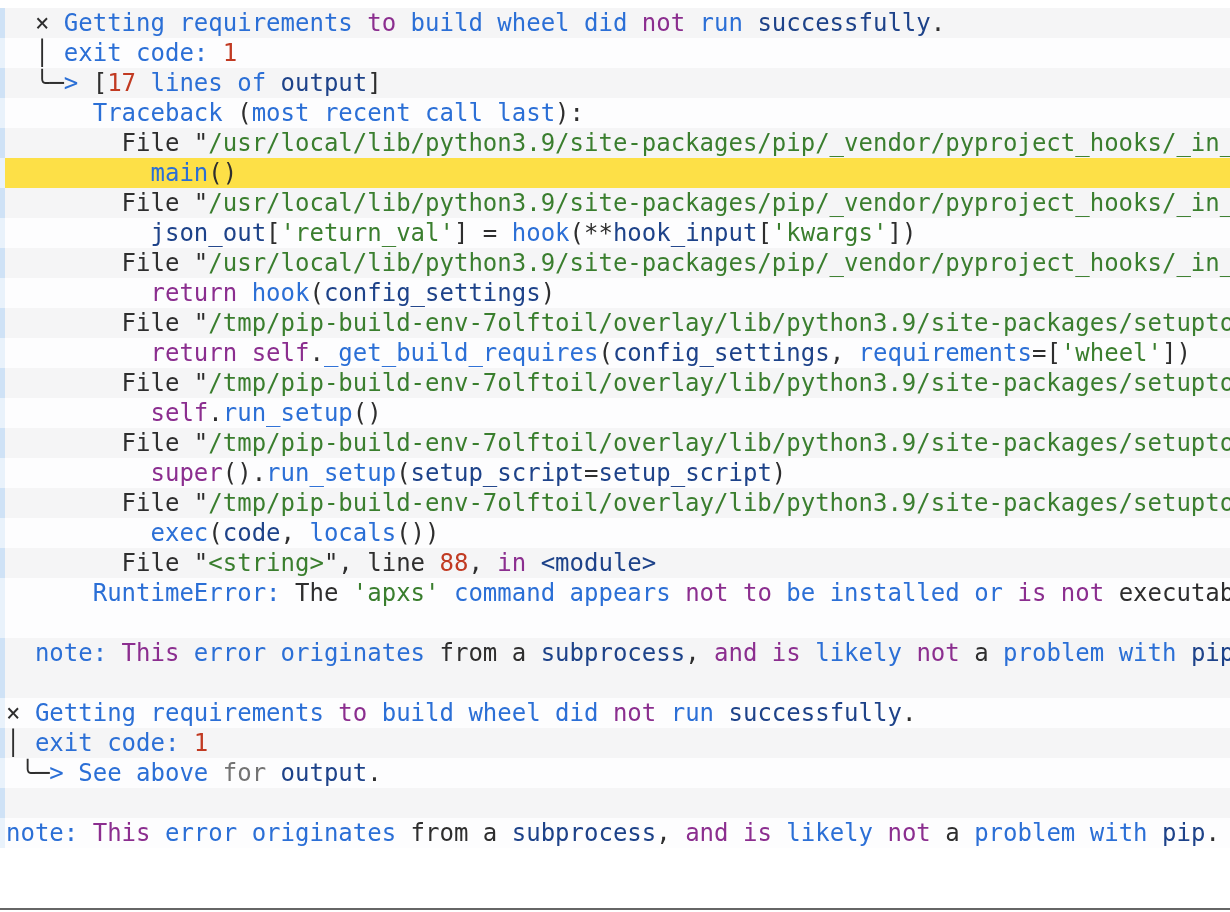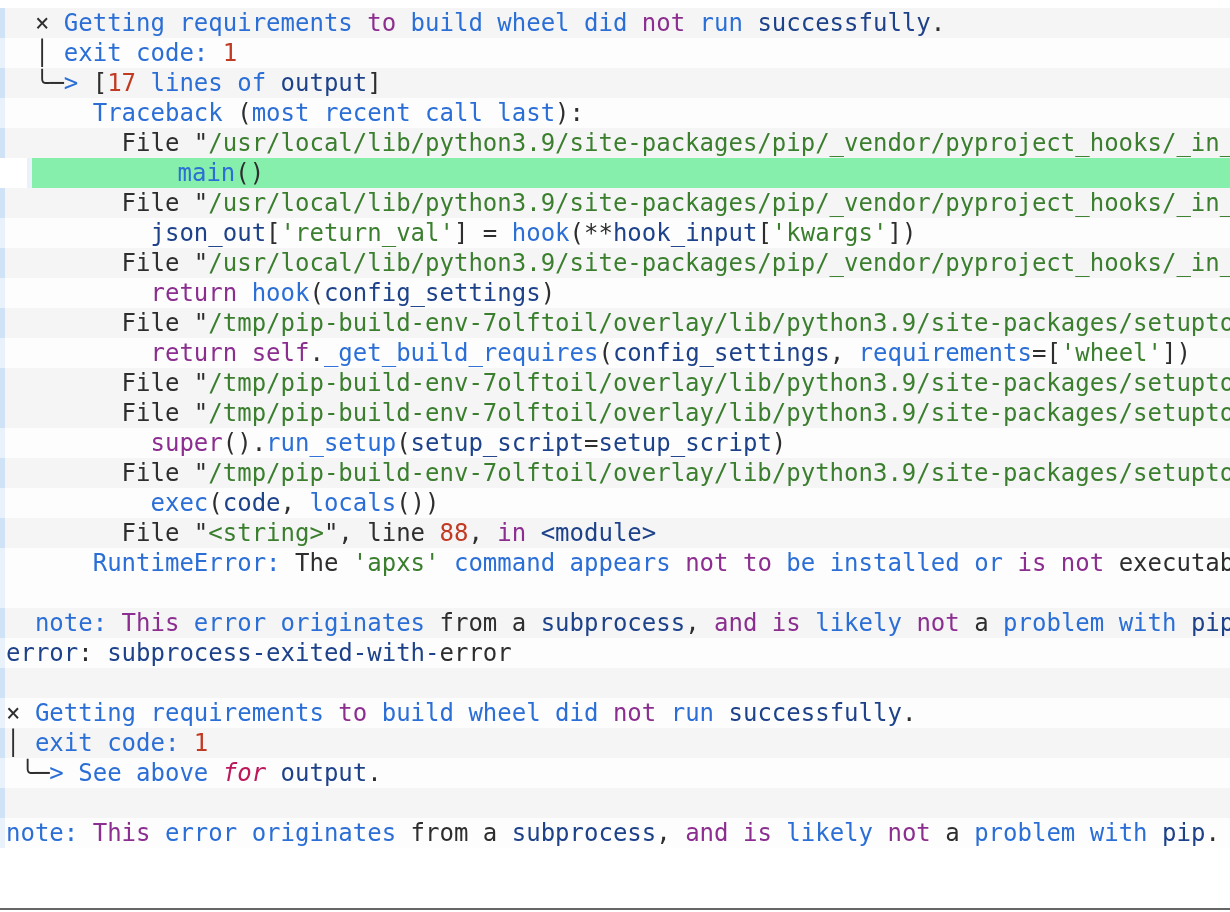--- a/index.html
+++ b/index.html
@@ -36,37 +36,37 @@
 </style>
 </head>
 <body>
 
 <div id="terminal">
     <div class="row" style="background: rgb(245, 245, 246);"><div class="gutter" style="background: rgb(207, 226, 246);"></div><span style="color: rgb(46, 46, 46);">  × </span><span style="color: rgb(43, 111, 214);">Getting requirements </span><span style="color: rgb(139, 46, 143);">to </span><span style="color: rgb(43, 111, 214);">build wheel did </span><span style="color: rgb(139, 46, 143);">not </span><span style="color: rgb(43, 111, 214);">run </span><span style="color: rgb(29, 66, 137);">successfully</span><span style="color: rgb(46, 46, 46);">.</span></div>
     <div class="row" style="background: rgb(253, 253, 254);"><div class="gutter" style="background: rgb(233, 242, 251);"></div><span style="color: rgb(46, 46, 46);">  │ </span><span style="color: rgb(43, 111, 214);">exit code: </span><span style="color: rgb(193, 58, 34);">1</span></div>
     <div class="row" style="background: rgb(245, 245, 246);"><div class="gutter" style="background: rgb(207, 226, 246);"></div><span style="color: rgb(46, 46, 46);">  ╰─</span><span style="color: rgb(43, 111, 214);">&gt; </span><span style="color: rgb(46, 46, 46);">[</span><span style="color: rgb(193, 58, 34);">17 </span><span style="color: rgb(43, 111, 214);">lines of </span><span style="color: rgb(29, 66, 137);">output</span><span style="color: rgb(46, 46, 46);">]</span></div>
     <div class="row" style="background: rgb(253, 253, 254);"><div class="gutter" style="background: rgb(233, 242, 251);"></div><span style="color: rgb(46, 46, 46);">      </span><span style="color: rgb(43, 111, 214);">Traceback </span><span style="color: rgb(46, 46, 46);">(</span><span style="color: rgb(43, 111, 214);">most recent call last</span><span style="color: rgb(46, 46, 46);">):</span></div>
     <div class="row" style="background: rgb(245, 245, 246);"><div class="gutter" style="background: rgb(207, 226, 246);"></div><span style="color: rgb(46, 46, 46);">        File "</span><span style="color: rgb(58, 126, 46);">/usr/local/lib/python3.9/site-packages/pip/_vendor/pyproject_hooks/_in_</span></div>
-    <div class="row" style="background: #86efac; margin-left: 27px;"><div class="gutter" style="background: rgb(233, 242, 251);"></div><span style="color: rgb(46, 46, 46);">          </span><span style="color: rgb(43, 111, 214);">main</span><span style="color: rgb(46, 46, 46);">()</span></div>
+    <div class="row" style="background: #fde047;"><div class="gutter" style="background: rgb(233, 242, 251);"></div><span style="color: rgb(46, 46, 46);">          </span><span style="color: rgb(43, 111, 214);">main</span><span style="color: rgb(46, 46, 46);">()</span></div>
     <div class="row" style="background: rgb(245, 245, 246);"><div class="gutter" style="background: rgb(207, 226, 246);"></div><span style="color: rgb(46, 46, 46);">        File "</span><span style="color: rgb(58, 126, 46);">/usr/local/lib/python3.9/site-packages/pip/_vendor/pyproject_hooks/_in_</span></div>
     <div class="row" style="background: rgb(253, 253, 254);"><div class="gutter" style="background: rgb(233, 242, 251);"></div><span style="color: rgb(46, 46, 46);">          </span><span style="color: rgb(29, 66, 137);">json_out</span><span style="color: rgb(46, 46, 46);">[</span><span style="color: rgb(58, 126, 46);">'return_val'</span><span style="color: rgb(46, 46, 46);">] = </span><span style="color: rgb(43, 111, 214);">hook</span><span style="color: rgb(46, 46, 46);">(**</span><span style="color: rgb(29, 66, 137);">hook_input</span><span style="color: rgb(46, 46, 46);">[</span><span style="color: rgb(58, 126, 46);">'kwargs'</span><span style="color: rgb(46, 46, 46);">])</span></div>
     <div class="row" style="background: rgb(245, 245, 246);"><div class="gutter" style="background: rgb(207, 226, 246);"></div><span style="color: rgb(46, 46, 46);">        File "</span><span style="color: rgb(58, 126, 46);">/usr/local/lib/python3.9/site-packages/pip/_vendor/pyproject_hooks/_in_</span></div>
     <div class="row" style="background: rgb(253, 253, 254);"><div class="gutter" style="background: rgb(233, 242, 251);"></div><span style="color: rgb(46, 46, 46);">          </span><span style="color: rgb(139, 46, 143);">return </span><span style="color: rgb(43, 111, 214);">hook</span><span style="color: rgb(46, 46, 46);">(</span><span style="color: rgb(29, 66, 137);">config_settings</span><span style="color: rgb(46, 46, 46);">)</span></div>
     <div class="row" style="background: rgb(245, 245, 246);"><div class="gutter" style="background: rgb(207, 226, 246);"></div><span style="color: rgb(46, 46, 46);">        File "</span><span style="color: rgb(58, 126, 46);">/tmp/pip-build-env-7olftoil/overlay/lib/python3.9/site-packages/setupto</span></div>
     <div class="row" style="background: rgb(253, 253, 254);"><div class="gutter" style="background: rgb(233, 242, 251);"></div><span style="color: rgb(46, 46, 46);">          </span><span style="color: rgb(139, 46, 143);">return </span><span style="color: rgb(139, 46, 143);">self</span><span style="color: rgb(46, 46, 46);">.</span><span style="color: rgb(43, 111, 214);">_get_build_requires</span><span style="color: rgb(46, 46, 46);">(</span><span style="color: rgb(29, 66, 137);">config_settings</span><span style="color: rgb(46, 46, 46);">, </span><span style="color: rgb(43, 111, 214);">requirements</span><span style="color: rgb(46, 46, 46);">=[</span><span style="color: rgb(58, 126, 46);">'wheel'</span><span style="color: rgb(46, 46, 46);">])</span></div>
     <div class="row" style="background: rgb(245, 245, 246);"><div class="gutter" style="background: rgb(207, 226, 246);"></div><span style="color: rgb(46, 46, 46);">        File "</span><span style="color: rgb(58, 126, 46);">/tmp/pip-build-env-7olftoil/overlay/lib/python3.9/site-packages/setupto</span></div>
+    <div class="row" style="background: rgb(253, 253, 254);"><div class="gutter" style="background: rgb(233, 242, 251);"></div><span style="color: rgb(46, 46, 46);">          </span><span style="color: rgb(139, 46, 143);">self</span><span style="color: rgb(46, 46, 46);">.</span><span style="color: rgb(43, 111, 214);">run_setup</span><span style="color: rgb(46, 46, 46);">()</span></div>
     <div class="row" style="background: rgb(245, 245, 246);"><div class="gutter" style="background: rgb(207, 226, 246);"></div><span style="color: rgb(46, 46, 46);">        File "</span><span style="color: rgb(58, 126, 46);">/tmp/pip-build-env-7olftoil/overlay/lib/python3.9/site-packages/setupto</span></div>
     <div class="row" style="background: rgb(253, 253, 254);"><div class="gutter" style="background: rgb(233, 242, 251);"></div><span style="color: rgb(46, 46, 46);">          </span><span style="color: rgb(139, 46, 143);">super</span><span style="color: rgb(46, 46, 46);">().</span><span style="color: rgb(43, 111, 214);">run_setup</span><span style="color: rgb(46, 46, 46);">(</span><span style="color: rgb(29, 66, 137);">setup_script</span><span style="color: rgb(46, 46, 46);">=</span><span style="color: rgb(29, 66, 137);">setup_script</span><span style="color: rgb(46, 46, 46);">)</span></div>
     <div class="row" style="background: rgb(245, 245, 246);"><div class="gutter" style="background: rgb(207, 226, 246);"></div><span style="color: rgb(46, 46, 46);">        File "</span><span style="color: rgb(58, 126, 46);">/tmp/pip-build-env-7olftoil/overlay/lib/python3.9/site-packages/setupto</span></div>
     <div class="row" style="background: rgb(253, 253, 254);"><div class="gutter" style="background: rgb(233, 242, 251);"></div><span style="color: rgb(46, 46, 46);">          </span><span style="color: rgb(43, 111, 214);">exec</span><span style="color: rgb(46, 46, 46);">(</span><span style="color: rgb(29, 66, 137);">code</span><span style="color: rgb(46, 46, 46);">, </span><span style="color: rgb(43, 111, 214);">locals</span><span style="color: rgb(46, 46, 46);">())</span></div>
     <div class="row" style="background: rgb(245, 245, 246);"><div class="gutter" style="background: rgb(207, 226, 246);"></div><span style="color: rgb(46, 46, 46);">        File "</span><span style="color: rgb(58, 126, 46);">&lt;string&gt;</span><span style="color: rgb(46, 46, 46);">", line </span><span style="color: rgb(193, 58, 34);">88</span><span style="color: rgb(46, 46, 46);">, </span><span style="color: rgb(139, 46, 143);">in </span><span style="color: rgb(29, 66, 137);">&lt;module&gt;</span></div>
     <div class="row" style="background: rgb(253, 253, 254);"><div class="gutter" style="background: rgb(233, 242, 251);"></div><span style="color: rgb(46, 46, 46);">      </span><span style="color: rgb(43, 111, 214);">RuntimeError: </span><span style="color: rgb(46, 46, 46);">The </span><span style="color: rgb(58, 126, 46);">'apxs' </span><span style="color: rgb(43, 111, 214);">command appears </span><span style="color: rgb(139, 46, 143);">not to </span><span style="color: rgb(43, 111, 214);">be installed or </span><span style="color: rgb(139, 46, 143);">is not </span><span style="color: rgb(46, 46, 46);">executab</span></div>
     <div class="row" style="background: rgb(253, 253, 254);"><div class="gutter" style="background: rgb(233, 242, 251);"></div></div>
     <div class="row" style="background: rgb(245, 245, 246);"><div class="gutter" style="background: rgb(207, 226, 246);"></div><span style="color: rgb(46, 46, 46);">  </span><span style="color: rgb(43, 111, 214);">note: </span><span style="color: rgb(139, 46, 143);">This </span><span style="color: rgb(43, 111, 214);">error originates </span><span style="color: rgb(46, 46, 46);">from a </span><span style="color: rgb(29, 66, 137);">subprocess</span><span style="color: rgb(46, 46, 46);">, </span><span style="color: rgb(139, 46, 143);">and is </span><span style="color: rgb(43, 111, 214);">likely </span><span style="color: rgb(139, 46, 143);">not </span><span style="color: rgb(46, 46, 46);">a </span><span style="color: rgb(43, 111, 214);">problem with </span><span style="color: rgb(29, 66, 137);">pip</span></div>
-    <div class="row" style="background: rgb(253, 253, 254);"><div class="gutter" style="background: rgb(233, 242, 251);"></div><span style="color: rgb(29, 66, 137);">error</span><span style="color: rgb(46, 46, 46);">: </span><span style="color: rgb(29, 66, 137);">subprocess-exited-with-</span><span style="color: rgb(46, 46, 46);">error</span></div>
     <div class="row" style="background: rgb(245, 245, 246);"><div class="gutter" style="background: rgb(207, 226, 246);"></div></div>
     <div class="row" style="background: rgb(253, 253, 254);"><div class="gutter" style="background: rgb(233, 242, 251);"></div><span style="color: rgb(46, 46, 46);">× </span><span style="color: rgb(43, 111, 214);">Getting requirements </span><span style="color: rgb(139, 46, 143);">to </span><span style="color: rgb(43, 111, 214);">build wheel did </span><span style="color: rgb(139, 46, 143);">not </span><span style="color: rgb(43, 111, 214);">run </span><span style="color: rgb(29, 66, 137);">successfully</span><span style="color: rgb(46, 46, 46);">.</span></div>
     <div class="row" style="background: rgb(245, 245, 246);"><div class="gutter" style="background: rgb(207, 226, 246);"></div><span style="color: rgb(46, 46, 46);">│ </span><span style="color: rgb(43, 111, 214);">exit code: </span><span style="color: rgb(193, 58, 34);">1</span></div>
-    <div class="row" style="background: rgb(253, 253, 254);"><div class="gutter" style="background: rgb(233, 242, 251);"></div><span style="color: rgb(46, 46, 46);"> ╰─</span><span style="color: rgb(43, 111, 214);">&gt; See above </span><span style="color: #be185d; font-style: italic;">for </span><span style="color: rgb(29, 66, 137);">output</span><span style="color: rgb(46, 46, 46);">.</span></div>
+    <div class="row" style="background: rgb(253, 253, 254);"><div class="gutter" style="background: rgb(233, 242, 251);"></div><span style="color: rgb(46, 46, 46);"> ╰─</span><span style="color: rgb(43, 111, 214);">&gt; See above </span><span style="color: #737373;">for </span><span style="color: rgb(29, 66, 137);">output</span><span style="color: rgb(46, 46, 46);">.</span></div>
     <div class="row" style="background: rgb(245, 245, 246);"><div class="gutter" style="background: rgb(207, 226, 246);"></div></div>
     <div class="row" style="background: rgb(253, 253, 254);"><div class="gutter" style="background: rgb(233, 242, 251);"></div><span style="color: rgb(43, 111, 214);">note: </span><span style="color: rgb(139, 46, 143);">This </span><span style="color: rgb(43, 111, 214);">error originates </span><span style="color: rgb(46, 46, 46);">from a </span><span style="color: rgb(29, 66, 137);">subprocess</span><span style="color: rgb(46, 46, 46);">, </span><span style="color: rgb(139, 46, 143);">and is </span><span style="color: rgb(43, 111, 214);">likely </span><span style="color: rgb(139, 46, 143);">not </span><span style="color: rgb(46, 46, 46);">a </span><span style="color: rgb(43, 111, 214);">problem with </span><span style="color: rgb(29, 66, 137);">pip</span><span style="color: rgb(46, 46, 46);">.</span></div>
   </div>
 <div class="bottom-edge" style="background: rgb(102, 102, 102);"></div>
 
 </body></html>

